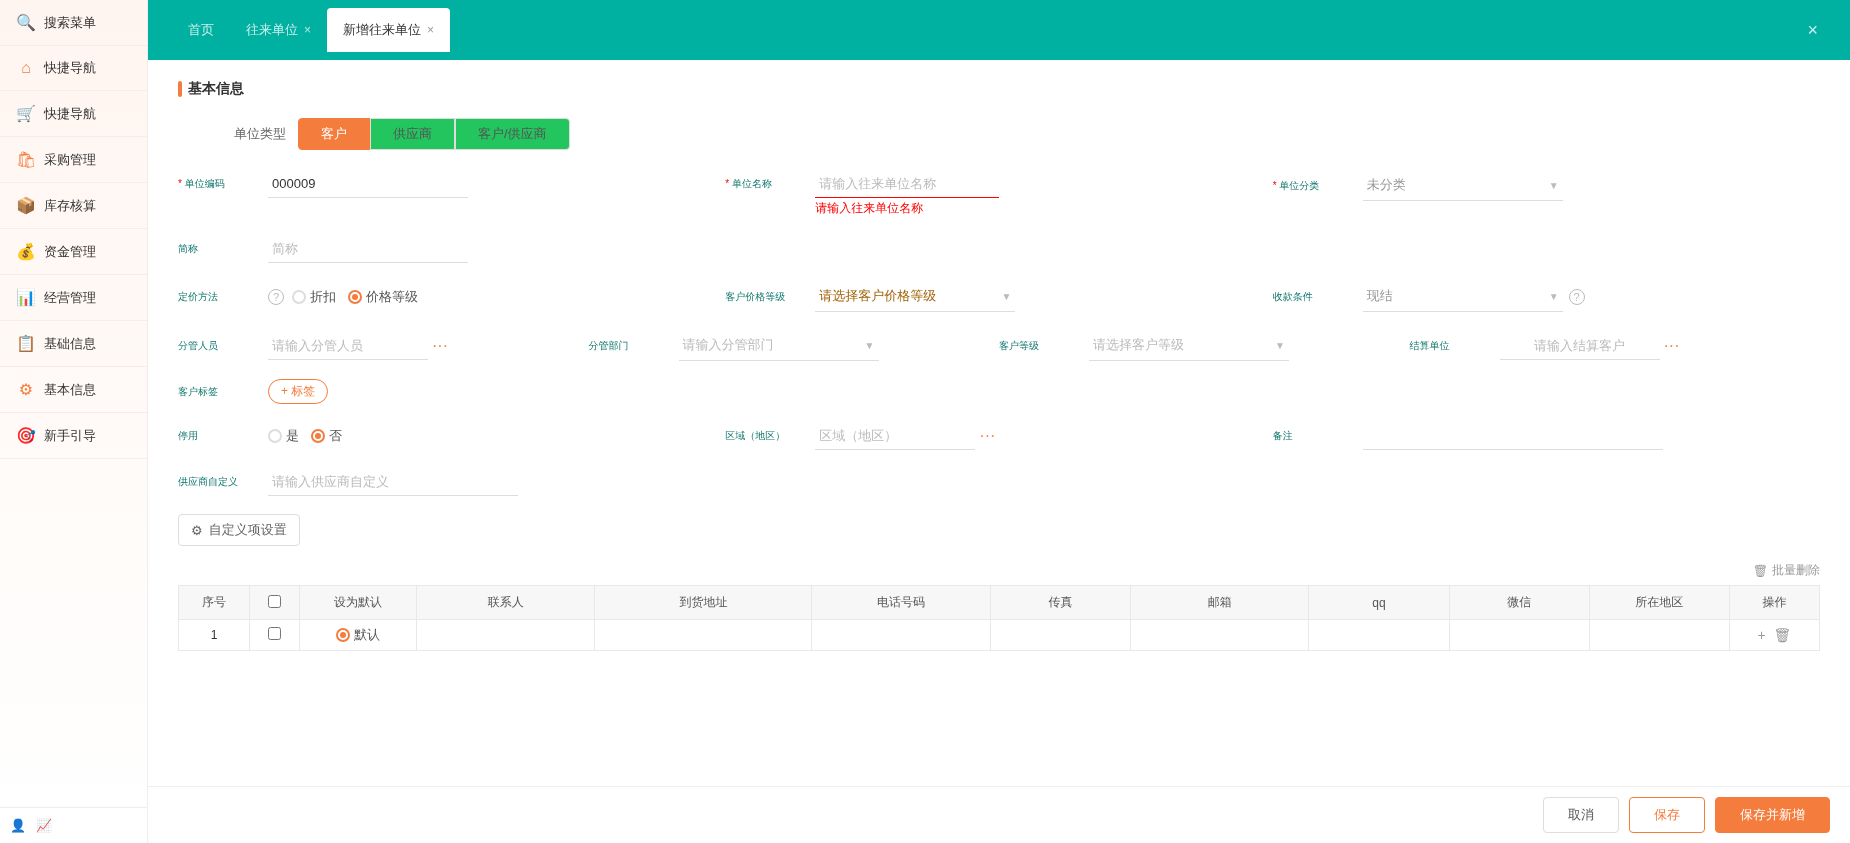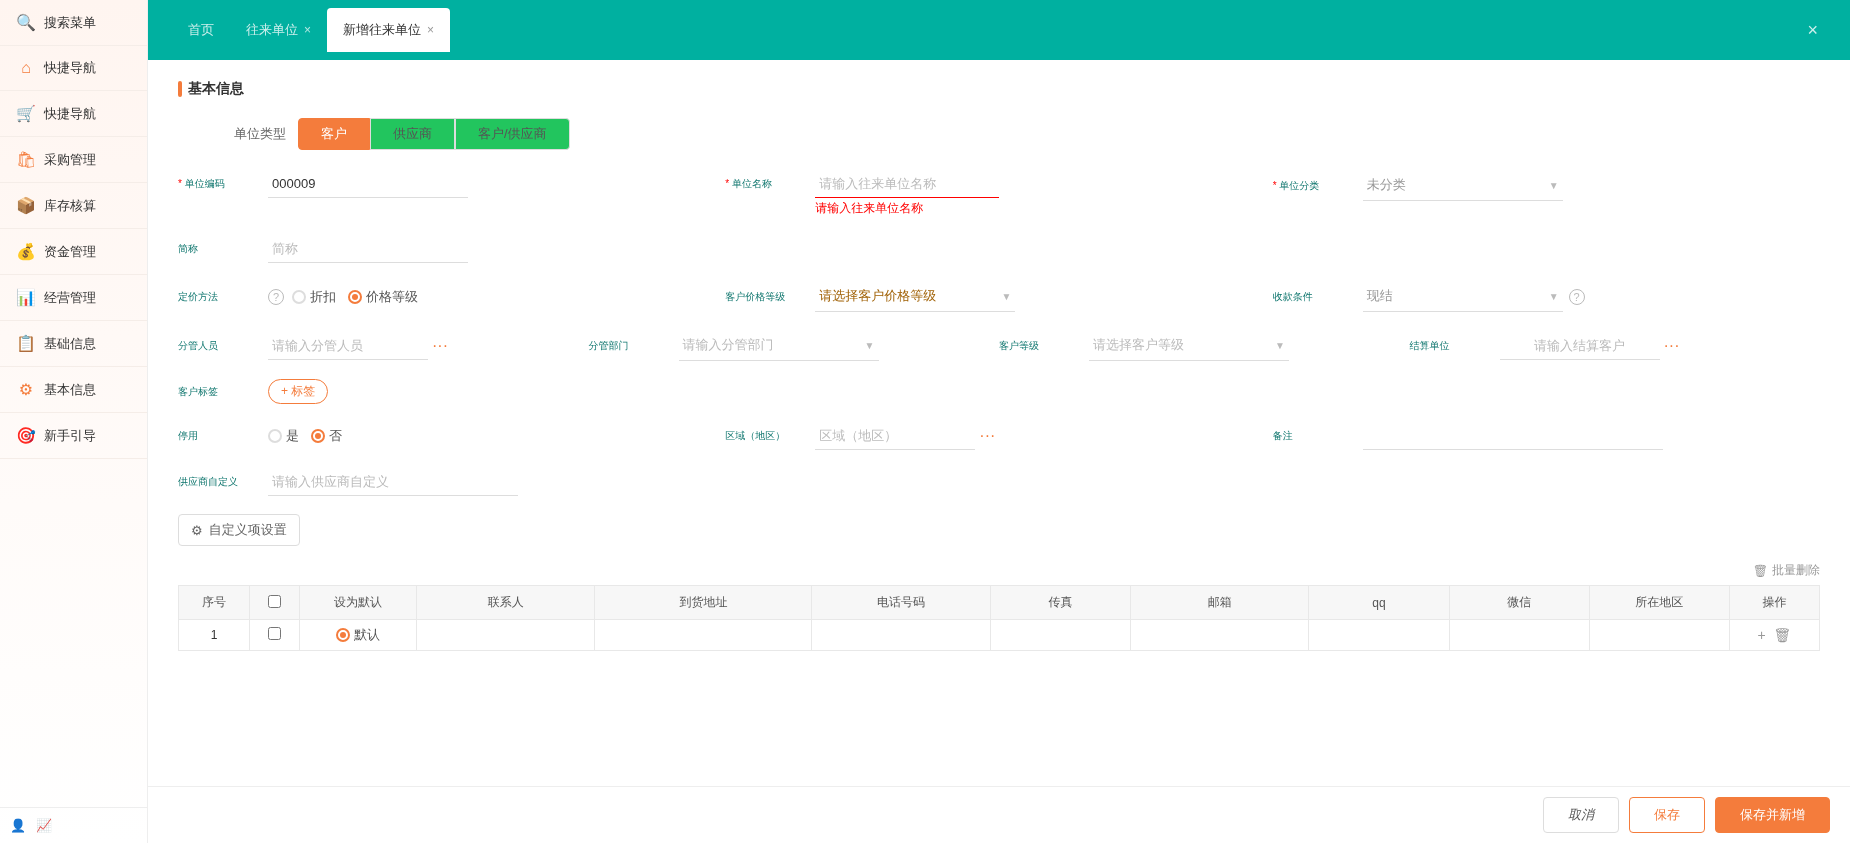--- a/index.html
+++ b/index.html
@@ -315,21 +315,20 @@
     .btn {
       padding: 8px 24px;
       border-radius: 4px;
       cursor: pointer;
       font-size: 13px;
       border: 1px solid #ddd;
     }
     .btn-default {
       background: #fff;
       color: #555;
-      font-style: italic;
     }
     .btn-primary {
       background: #fff;
       color: #f47c3c;
       border-color: #f47c3c;
     }
     .btn-orange {
       background: #f47c3c;
       color: #fff;
       border-color: #f47c3c;

